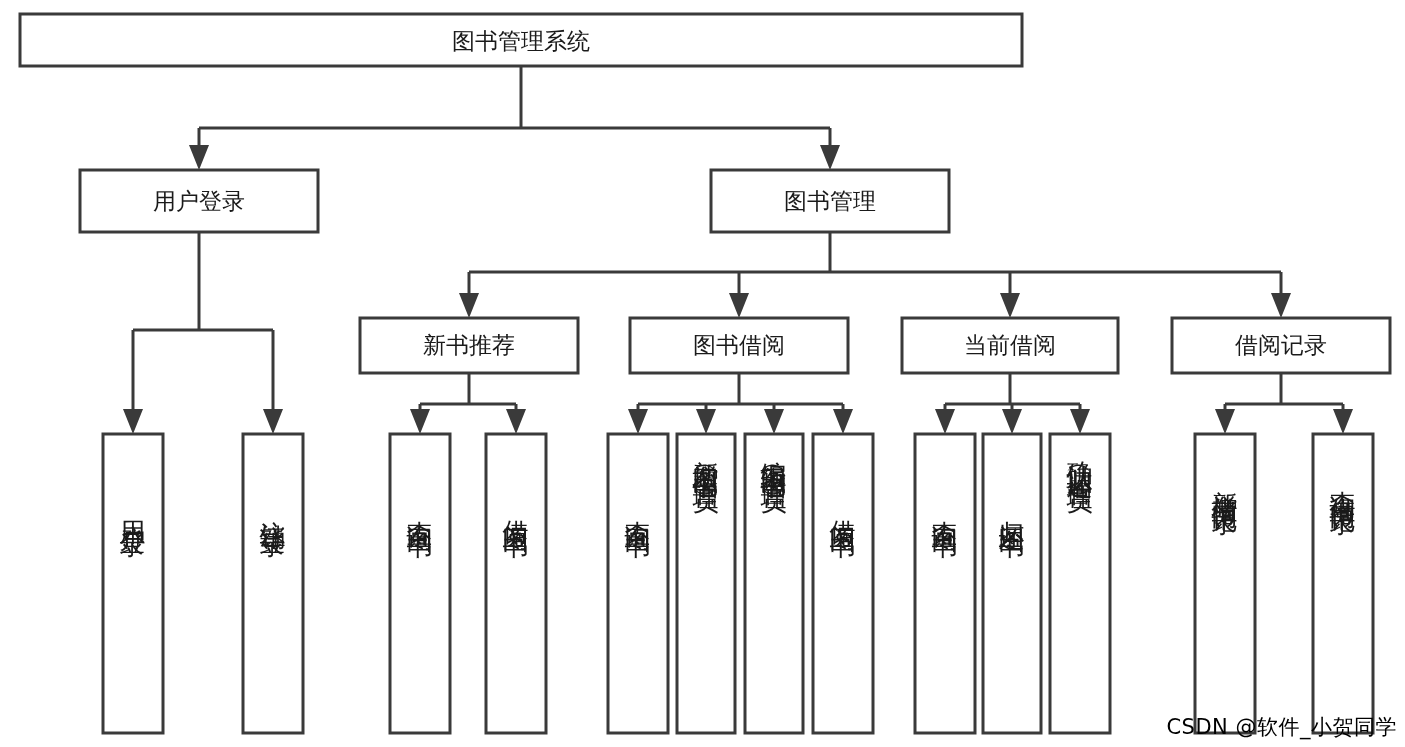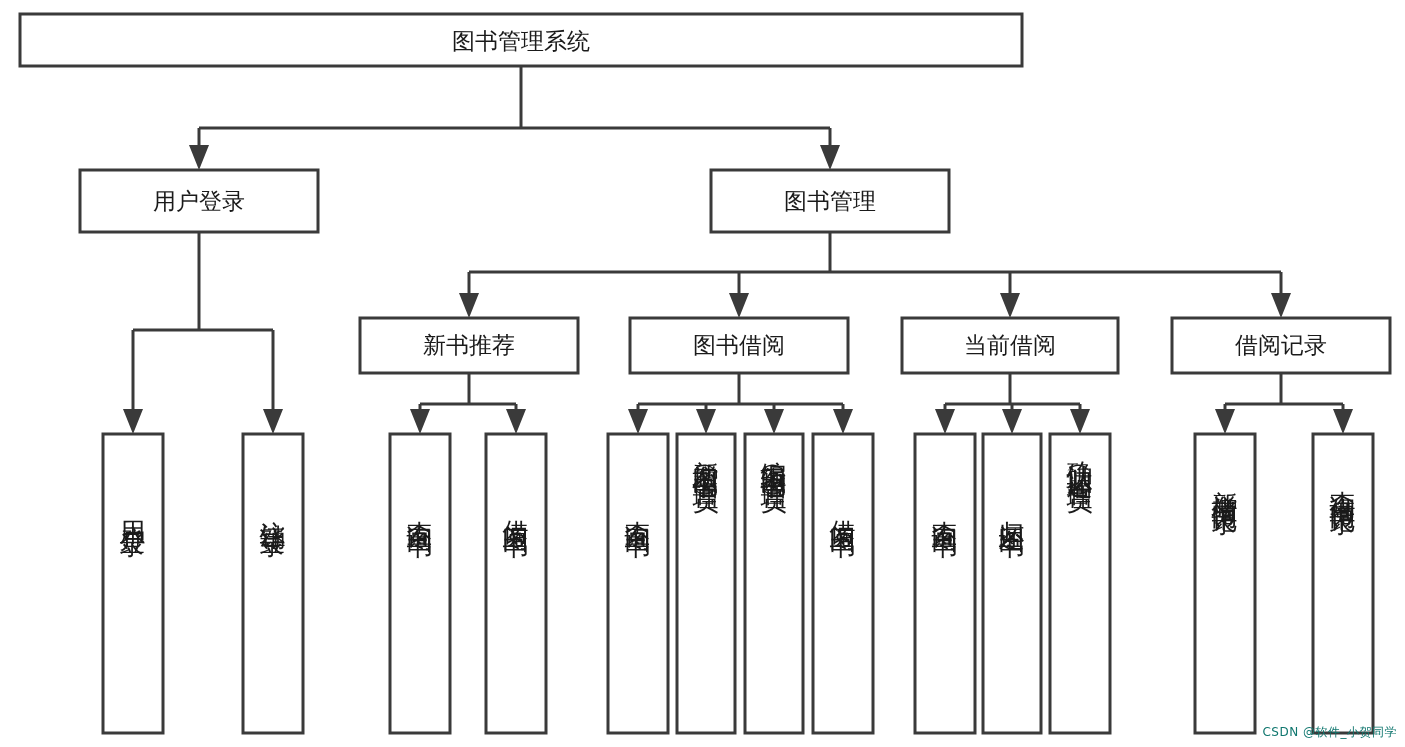--- a/index.html
+++ b/index.html
@@ -64,22 +64,22 @@
     letter-spacing: 4px;
     color: #1a1a1a;
     white-space: nowrap;
     text-align: center;
   }
   .watermark {
     position: absolute;
     right: 8px;
     bottom: 6px;
     font-family: "DejaVu Sans", "Liberation Sans", sans-serif;
-    font-size: 12px;
-    color: #0f766e;
+    font-size: 21px;
+    color: #000000;
     letter-spacing: 0.5px;
     white-space: nowrap;
   }
 </style>
 </head>
 <body>
 
 <div id="diagram-root">
 
   <svg class="diagram-canvas" viewBox="0 0 1405 747">

